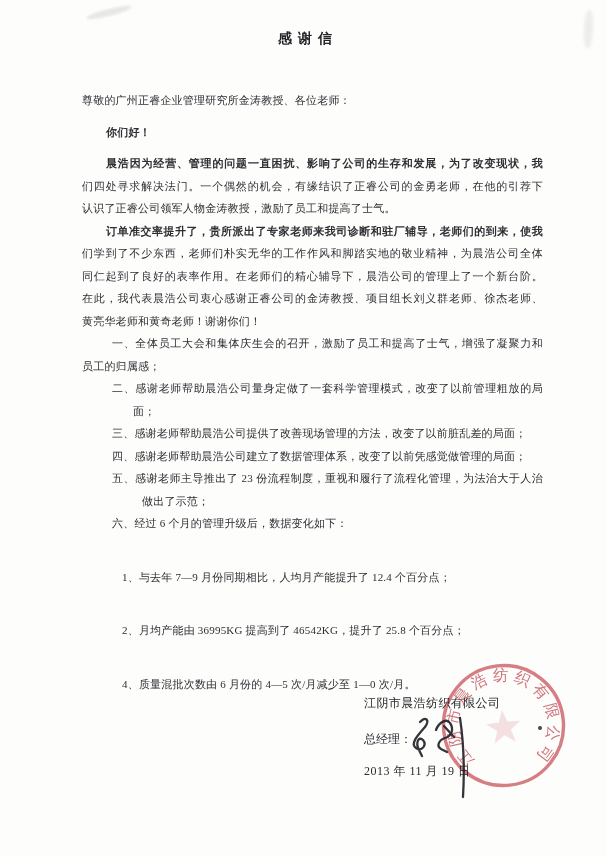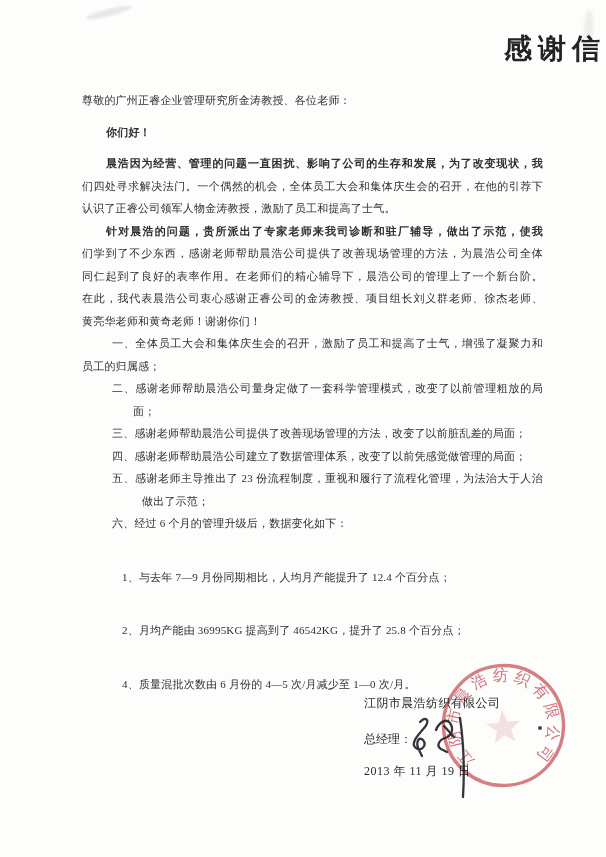--- a/index.html
+++ b/index.html
@@ -8,22 +8,22 @@
     width:606px;height:857px;
     background:#fdfdfc;
     overflow:hidden;
     font-family:"Liberation Serif","DejaVu Serif",serif;
     color:#2e2e33;
   }
   .title{
     position:absolute;
     left:0;right:0;top:30px;
     margin:0 0 0 10px;
-    text-align:right;
-    font-size:28px;
+    text-align:center;
+    font-size:14px;
     font-weight:700;
     letter-spacing:6px;
     color:#232327;
   }
   .letter-body{
     position:absolute;
     left:82px;top:89px;
     width:461px;
   }
   .line{
@@ -73,24 +73,24 @@
 
   <div class="smudge s1"></div>
   <div class="smudge s2"></div>
 
   <h1 class="title">感谢信</h1>
 
   <div class="letter-body" id="letter-body">
       <div class="line ind-0">尊敬的广州正睿企业管理研究所金涛教授、各位老师：</div>
       <div class="line ind-1">你们好！</div>
       <div class="line ind-1 fill">晨浩因为经营、管理的问题一直困扰、影响了公司的生存和发展，为了改变现状，我</div>
-      <div class="line ind-0 fill">们四处寻求解决法门。一个偶然的机会，全体员工大会和集体庆生会的召开，在他的引荐下</div>
+      <div class="line ind-0 fill">们四处寻求解决法门。一个偶然的机会，有缘结识了正睿公司的金勇老师，在他的引荐下</div>
       <div class="line ind-0">认识了正睿公司领军人物金涛教授，激励了员工和提高了士气。</div>
-      <div class="line ind-1 fill">针对晨浩的问题，贵所派出了专家老师来我司诊断和驻厂辅导，做出了示范，使我</div>
-      <div class="line ind-0 fill">们学到了不少东西，感谢老师帮助晨浩公司提供了改善现场管理的方法，为晨浩公司全体</div>
+      <div class="line ind-1 fill">订单准交率提升了，贵所派出了专家老师来我司诊断和驻厂辅导，老师们的到来，使我</div>
+      <div class="line ind-0 fill">们学到了不少东西，老师们朴实无华的工作作风和脚踏实地的敬业精神，为晨浩公司全体</div>
       <div class="line ind-0 fill">同仁起到了良好的表率作用。在老师们的精心辅导下，晨浩公司的管理上了一个新台阶。</div>
       <div class="line ind-0 fill">在此，我代表晨浩公司衷心感谢正睿公司的金涛教授、项目组长刘义群老师、徐杰老师、</div>
       <div class="line ind-0">黄亮华老师和黄奇老师！谢谢你们！</div>
       <div class="line ind-2 fill">一、全体员工大会和集体庆生会的召开，激励了员工和提高了士气，增强了凝聚力和</div>
       <div class="line ind-0">员工的归属感；</div>
       <div class="line ind-2 fill">二、感谢老师帮助晨浩公司量身定做了一套科学管理模式，改变了以前管理粗放的局</div>
       <div class="line ind-4">面；</div>
       <div class="line ind-2">三、感谢老师帮助晨浩公司提供了改善现场管理的方法，改变了以前脏乱差的局面；</div>
       <div class="line ind-2">四、感谢老师帮助晨浩公司建立了数据管理体系，改变了以前凭感觉做管理的局面；</div>
       <div class="line ind-2 fill">五、感谢老师主导推出了 23 份流程制度，重视和履行了流程化管理，为法治大于人治</div>

